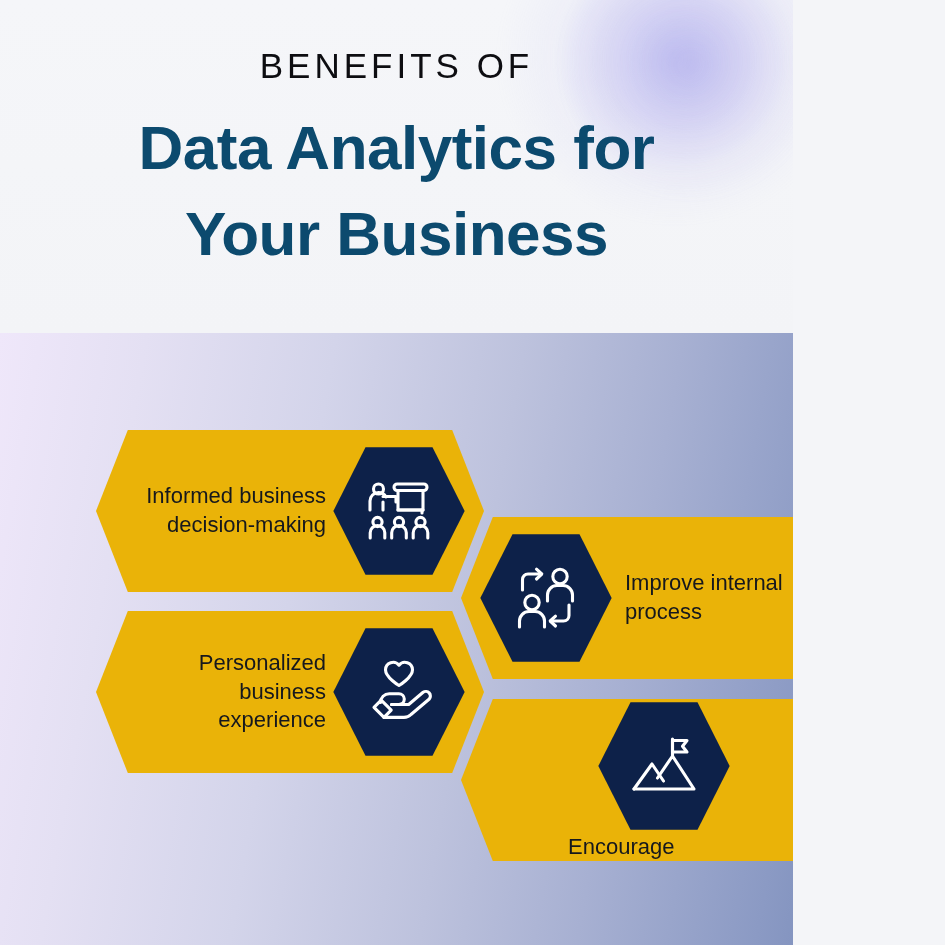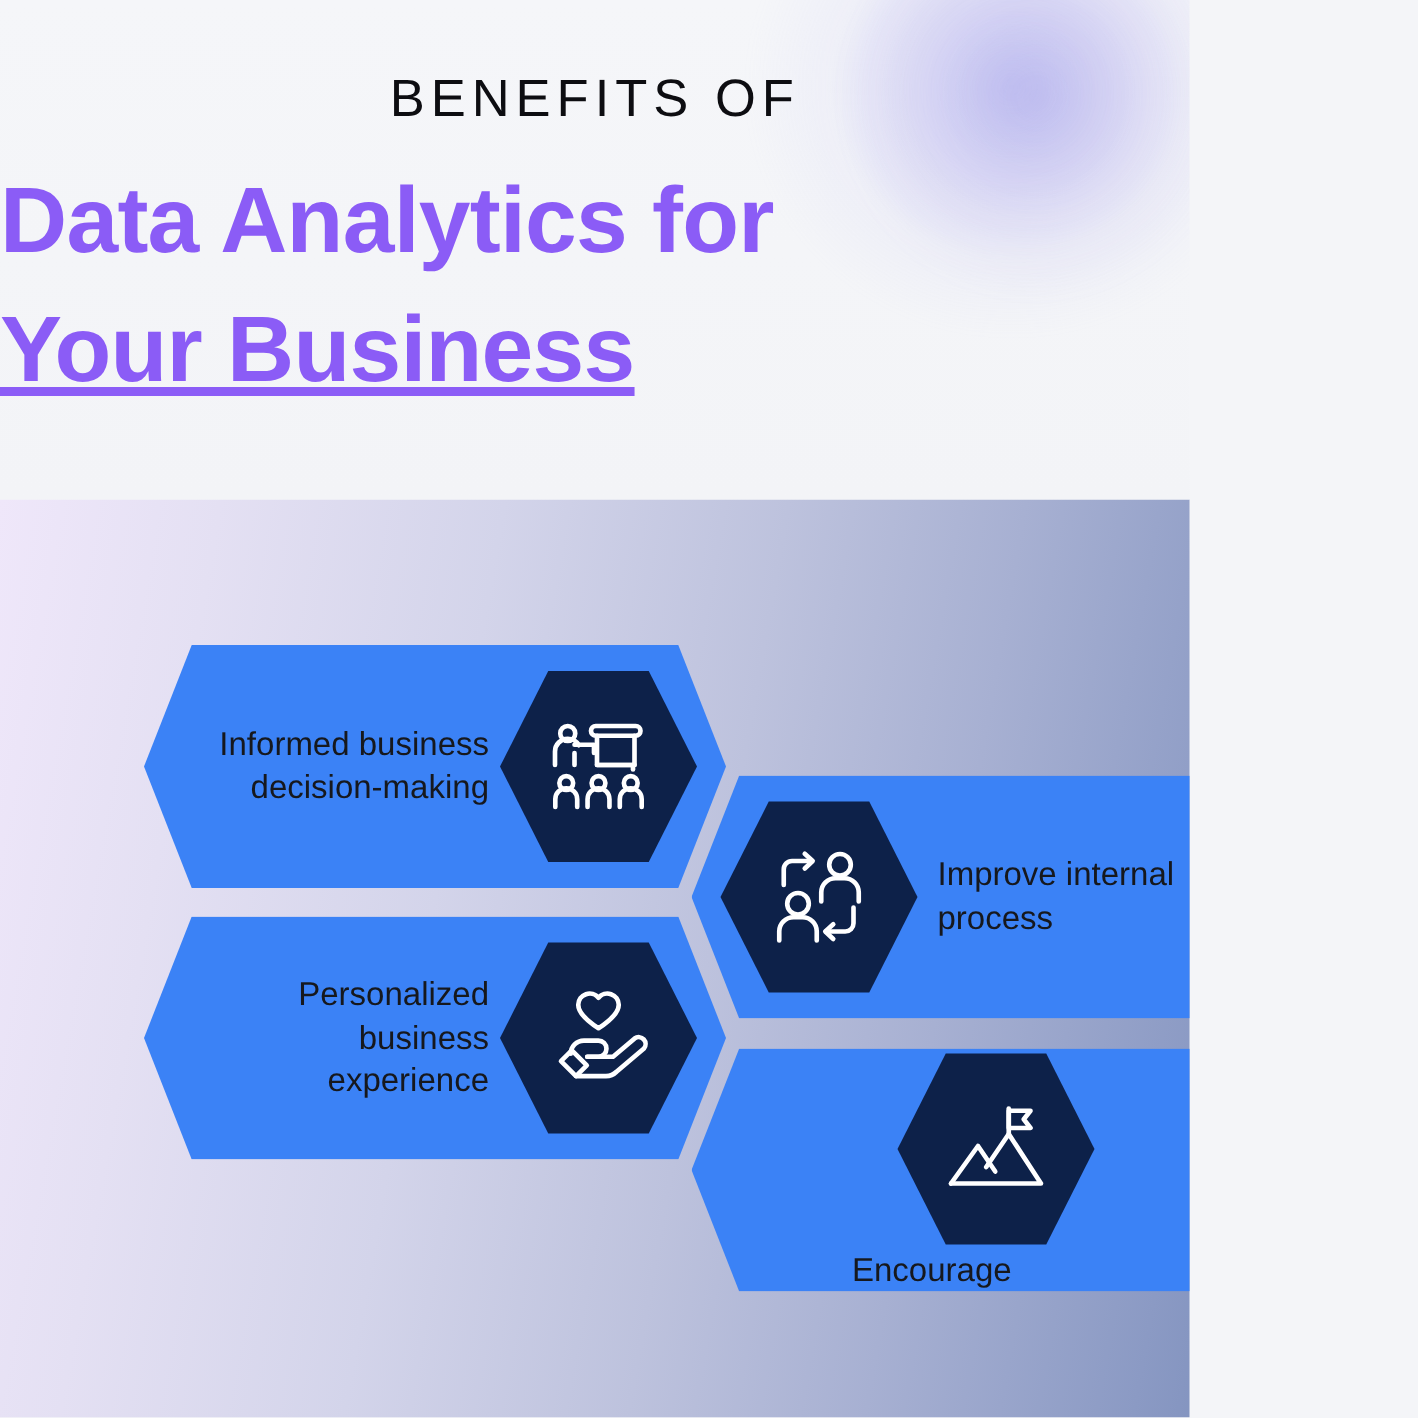--- a/index.html
+++ b/index.html
@@ -31,30 +31,30 @@
     filter:blur(6px);
   }
 
   
   .eyebrow{
     position:absolute;left:0;right:0;top:48px;text-align:center;
     font-size:35px;letter-spacing:4px;color:#0d0d11;font-weight:400;
     line-height:1.0;
   }
   .headline{
-    position:absolute;left:0;right:0;top:105px;
-    font-size:62px;font-weight:700;color:#8b5cf6;line-height:1.38;
+    position:absolute;left:0;right:0;top:105px;text-align:center;
+    font-size:62px;font-weight:700;color:#0c4a6e;line-height:1.38;
     letter-spacing:-0.5px;
   }
-  .headline .l2{display:block;text-decoration:underline;}
+  .headline .l2{display:block;}
 
   
   .card{
     position:absolute;
-    background:#3b82f6;
+    background:#eab308;
     display:flex;align-items:center;
   }
   
   .hexcard{
     clip-path:polygon(8.2% 0%, 91.8% 0%, 100% 50%, 91.8% 100%, 8.2% 100%, 0% 50%);
   }
   .card-1{left:96px;  top:430px; width:388px; height:162px;}
   .card-2{left:461px; top:517px; width:388px; height:162px;}
   .card-3{left:96px;  top:611px; width:388px; height:162px;}
   .card-4{left:461px; top:699px; width:388px; height:162px;}

